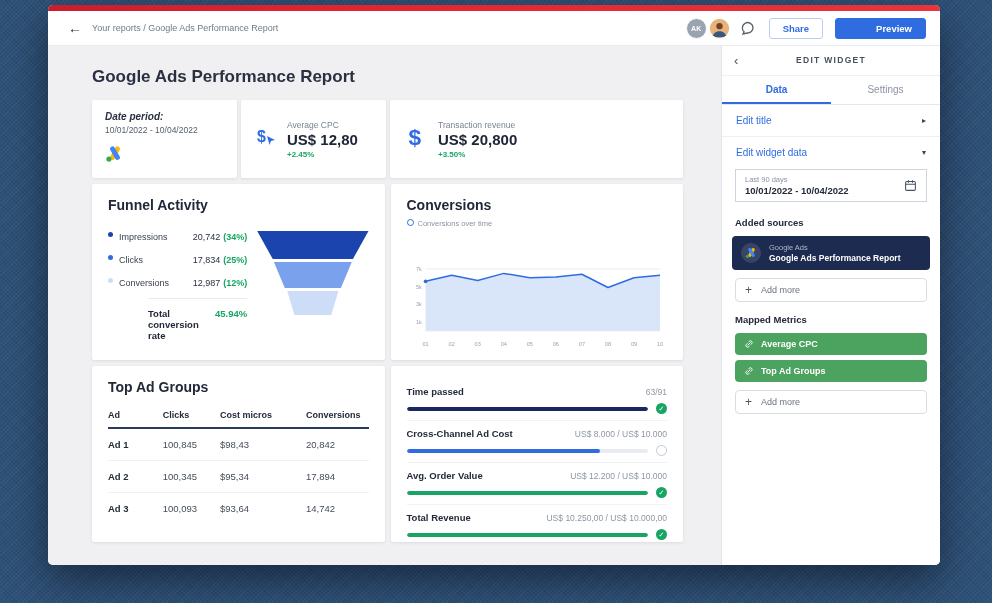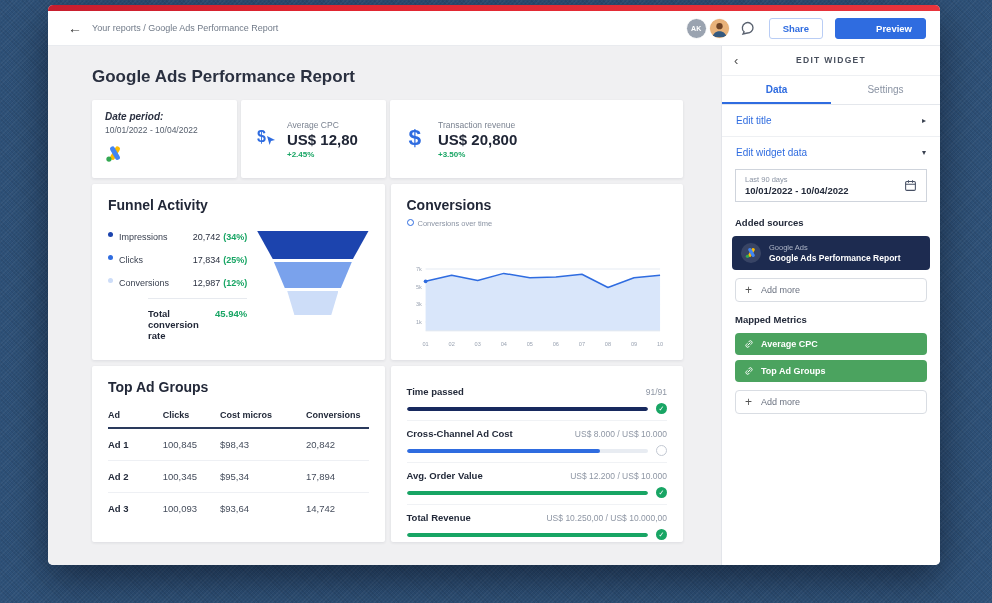--- a/index.html
+++ b/index.html
@@ -289,21 +289,21 @@
             </tr>
           </tbody>
         </table>
       </div>
 
       <div class="card widget">
 
         <div class="cp-row">
           <div class="cp-top">
             <span class="cp-lbl">Time passed</span>
-            <span class="cp-val">91/91</span>
+            <span class="cp-val">63/91</span>
           </div>
           <div class="cp-barline">
             <div class="cp-track">
                 <div class="cp-fill" style="width: 100%; background: rgb(23, 41, 94);"></div>
               </div>
             <span class="cp-status done">✓</span>
           </div>
         </div>
 
         <div class="cp-row">

